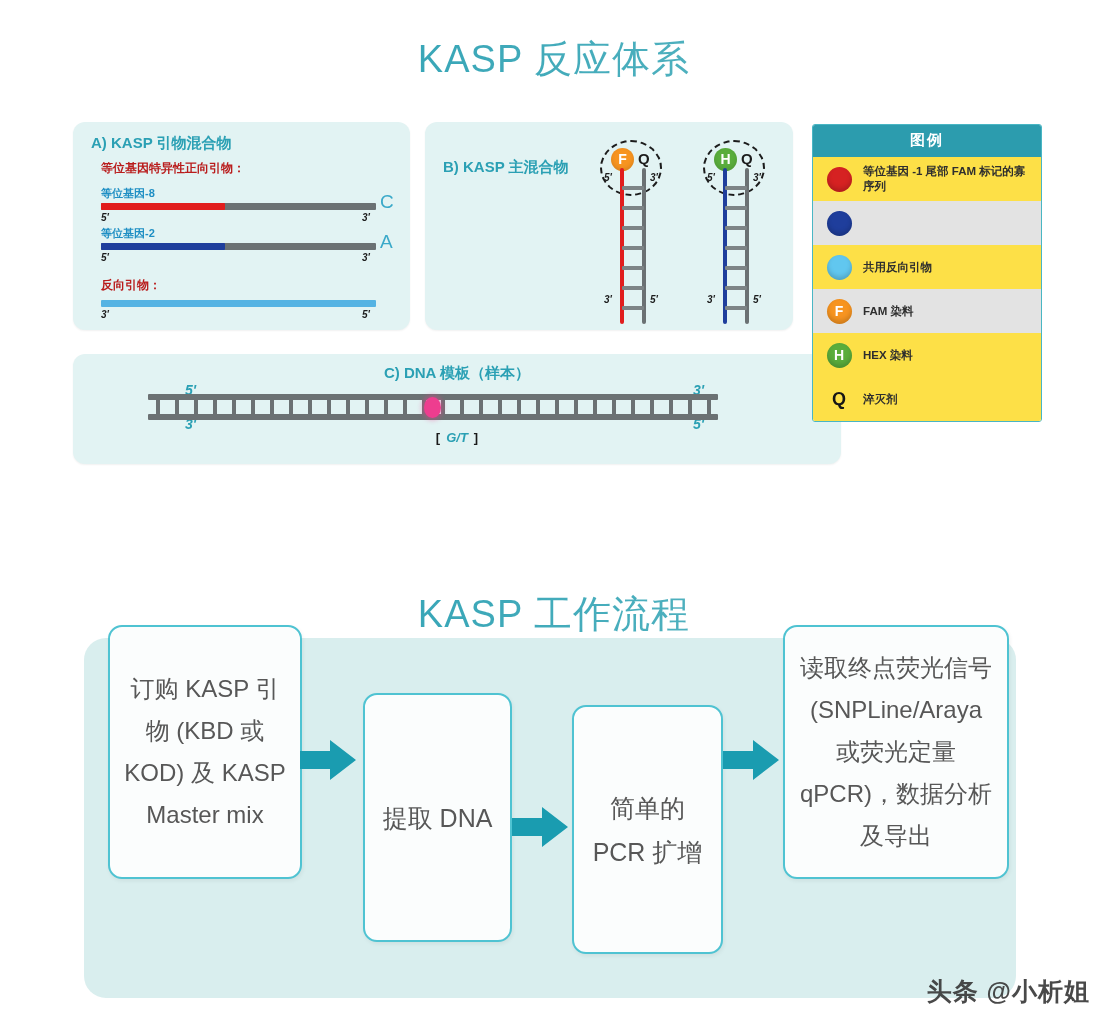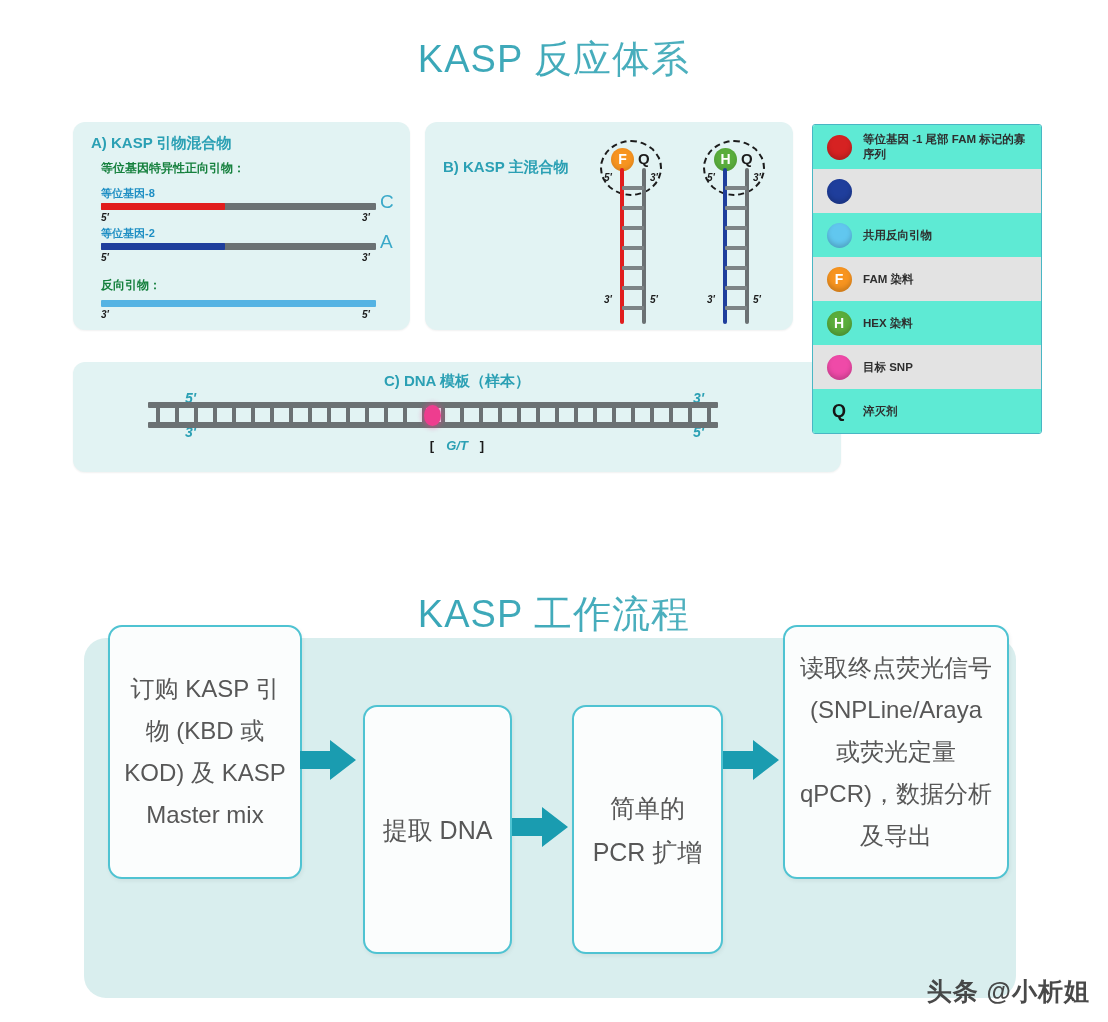--- a/index.html
+++ b/index.html
@@ -35,35 +35,35 @@
   #reaction-area { position: absolute; left: 0; top: 118px; width: 1108px; height: 350px; }
 
   .panel {
     position: absolute;
     background: #e2f3f3;
     border-radius: 12px;
     box-shadow: 0 1px 2px rgba(0,0,0,0.06);
   }
   #panel-a { left: 73px; top: 4px; width: 337px; height: 208px; }
   #panel-b { left: 425px; top: 4px; width: 368px; height: 208px; }
-  #panel-c { left: 73px; top: 244px; width: 768px; height: 110px; }
+  #panel-c { left: 73px; top: 236px; width: 768px; height: 110px; }
 
   .panel-label {
     position: absolute;
     color: #2ba0b4;
     font-size: 15px;
     font-weight: 600;
   }
   #label-a { left: 18px; top: 12px; }
   #label-b { left: 18px; top: 12px; margin-top: 24px; }
   #label-c { left: 0; right: 0; top: 10px; text-align: center; }
 
   .sub-label {
     position: absolute;
-    color: #15803d;
+    color: #b91c1c;
     font-size: 12px;
     font-weight: 700;
   }
 
   
   .primer-name {
     position: absolute;
     color: #1f8fc4;
     font-size: 11px;
     font-weight: 700;
@@ -136,21 +136,21 @@
     box-shadow: 0 0 5px 2px rgba(238,61,143,0.45);
   }
   #snp-call {
     position: absolute;
     left: 0; right: 0; top: 76px;
     text-align: center;
     font-size: 13px;
     font-weight: 700;
     color: #1b1b1b;
   }
-  #snp-call .allele { color: #2ba0b4; font-style: italic; padding: 0 12px; }
+  #snp-call .allele { color: #2ba0b4; font-style: italic; padding: 0 6px; }
 
   
   #legend {
     position: absolute;
     left: 812px; top: 6px;
     width: 228px;
     border: 1px solid #49b6c4;
     border-radius: 3px;
     background: #ffffff;
     overflow: hidden;
@@ -164,21 +164,21 @@
     padding: 6px 0 7px;
     letter-spacing: 2px;
   }
   .legend-row {
     display: flex;
     align-items: center;
     padding: 7px 8px 7px 12px;
     min-height: 30px;
   }
   .legend-row.alt { background: #e3e3e3; }
-  .legend-row.plain { background: #5eead4; }
+  .legend-row.plain { background: #fde047; }
   .legend-swatch {
     flex: 0 0 28px;
     height: 28px;
     display: flex;
     align-items: center;
     justify-content: center;
     margin-right: 10px;
   }
   .swatch-dot {
     width: 25px; height: 25px; border-radius: 50%;
@@ -216,21 +216,21 @@
     border-radius: 14px;
     display: flex;
     align-items: center;
     justify-content: center;
     text-align: center;
     color: #575757;
     box-shadow: 1px 2px 4px rgba(0,0,0,0.06);
   }
   .flow-box span { display: block; padding: 4px 10px; }
   #flow-box-1 { left: 108px; top: 0px;  width: 190px; height: 250px; font-size: 24px; line-height: 42px; }
-  #flow-box-2 { left: 363px; top: 80px; width: 145px; height: 245px; font-size: 25px; line-height: 44px; }
+  #flow-box-2 { left: 363px; top: 68px; width: 145px; height: 245px; font-size: 25px; line-height: 44px; }
   #flow-box-3 { left: 572px; top: 80px; width: 147px; height: 245px; font-size: 25px; line-height: 44px; }
   #flow-box-4 { left: 783px; top: 0px;  width: 222px; height: 250px; font-size: 24px; line-height: 42px; }
 
   .flow-arrow { position: absolute; width: 56px; height: 44px; }
 
   #wm {
     position: absolute;
     right: 18px; bottom: 14px;
     font-size: 25px;
     font-weight: 700;
@@ -360,20 +360,21 @@
         </div>
       <div class="snp-dot" style="left:276px; top:3px;"></div>
     </div>
 
     <div id="snp-call">
       <span>[</span><span class="allele">G/T</span><span>]</span>
     </div>
   </div>
 
   <div id="legend">
+    <div id="legend-header">图例</div>
     <div id="legend-rows">
         <div class="legend-row plain">
           <div class="legend-swatch">
             <div class="swatch-dot" style="background: rgb(214, 34, 34);"></div>
           </div>
           <div class="legend-text">等位基因 -1 尾部 FAM 标记的寡序列</div>
         </div>
         <div class="legend-row alt">
           <div class="legend-swatch">
             <div class="swatch-dot" style="background: rgb(31, 62, 156);"></div>
@@ -389,26 +390,20 @@
           <div class="legend-swatch">
             <div class="swatch-letter" style="background: rgb(247, 148, 32);">F</div>
           </div>
           <div class="legend-text">FAM 染料</div>
         </div>
         <div class="legend-row plain">
           <div class="legend-swatch">
             <div class="swatch-letter" style="background: rgb(90, 173, 60);">H</div>
           </div>
           <div class="legend-text">HEX 染料</div>
-        </div>
-        <div class="legend-row alt">
-          <div class="legend-swatch">
-            <div class="swatch-dot" style="background: rgb(239, 74, 168);"></div>
-          </div>
-          <div class="legend-text">目标 SNP</div>
         </div>
         <div class="legend-row plain">
           <div class="legend-swatch">
             <div class="swatch-q" style="color: rgb(22, 22, 22);">Q</div>
           </div>
           <div class="legend-text">淬灭剂</div>
         </div>
       </div>
   </div>
 </div>

